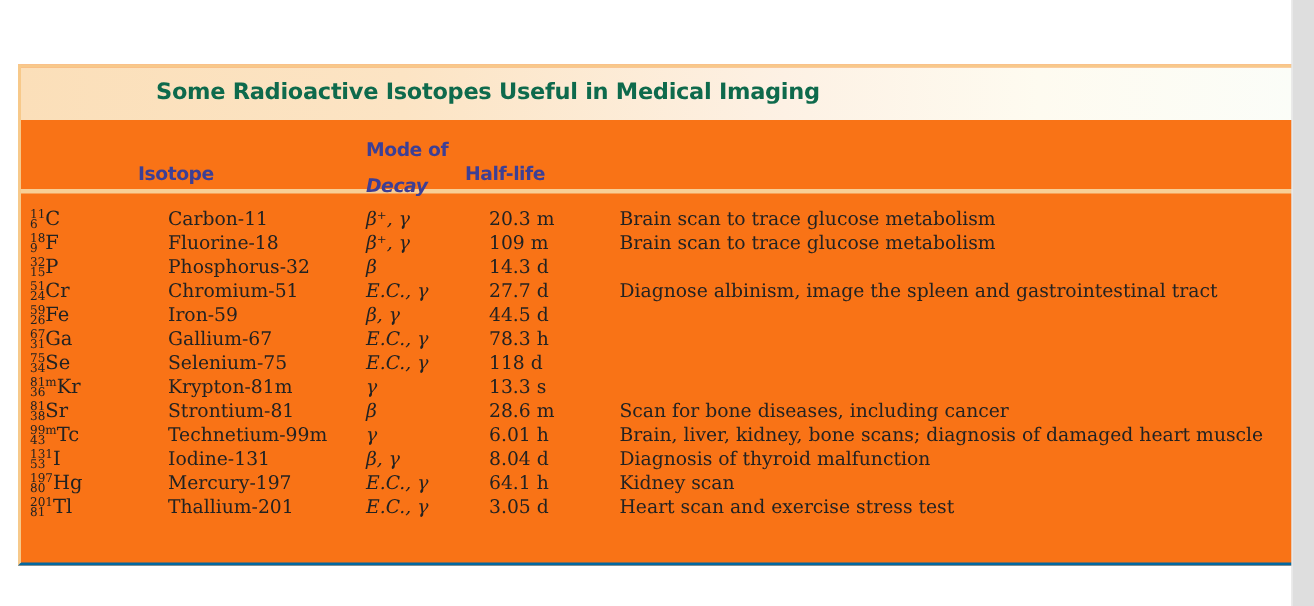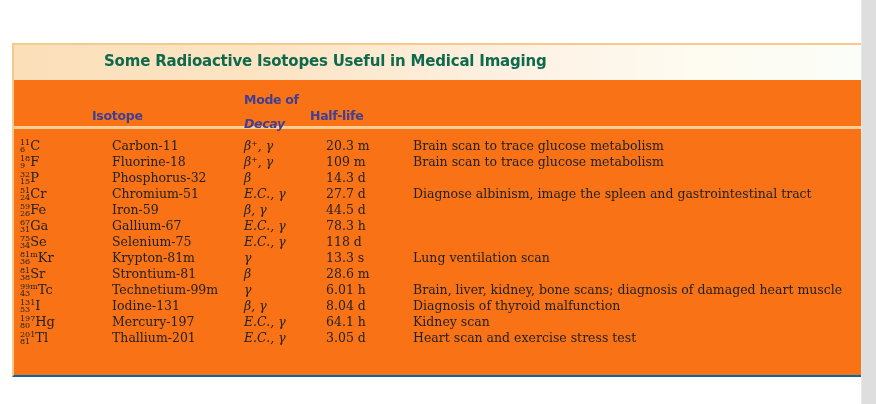--- a/index.html
+++ b/index.html
@@ -179,35 +179,35 @@
       <span class="nuc">
         <span class="scripts">
           <span>81m</span>
           <span>36</span>
         </span><span class="el">Kr</span>
       </span>
     </span>
     <span class="cell c-iso">Krypton-81m</span>
     <span class="cell c-mode greek">γ</span>
     <span class="cell c-half">13.3 s</span>
-    <span class="cell c-use">Lung ventilation scan</span>
   </div>
 
   <div class="row">
     <span class="cell c-sym">
       <span class="nuc">
         <span class="scripts">
           <span>81</span>
           <span>38</span>
         </span><span class="el">Sr</span>
       </span>
     </span>
     <span class="cell c-iso">Strontium-81</span>
     <span class="cell c-mode greek">β</span>
     <span class="cell c-half">28.6 m</span>
+    <span class="cell c-use">Scan for bone diseases, including cancer</span>
   </div>
 
   <div class="row">
     <span class="cell c-sym">
       <span class="nuc">
         <span class="scripts">
           <span>99m</span>
           <span>43</span>
         </span><span class="el">Tc</span>
       </span>

